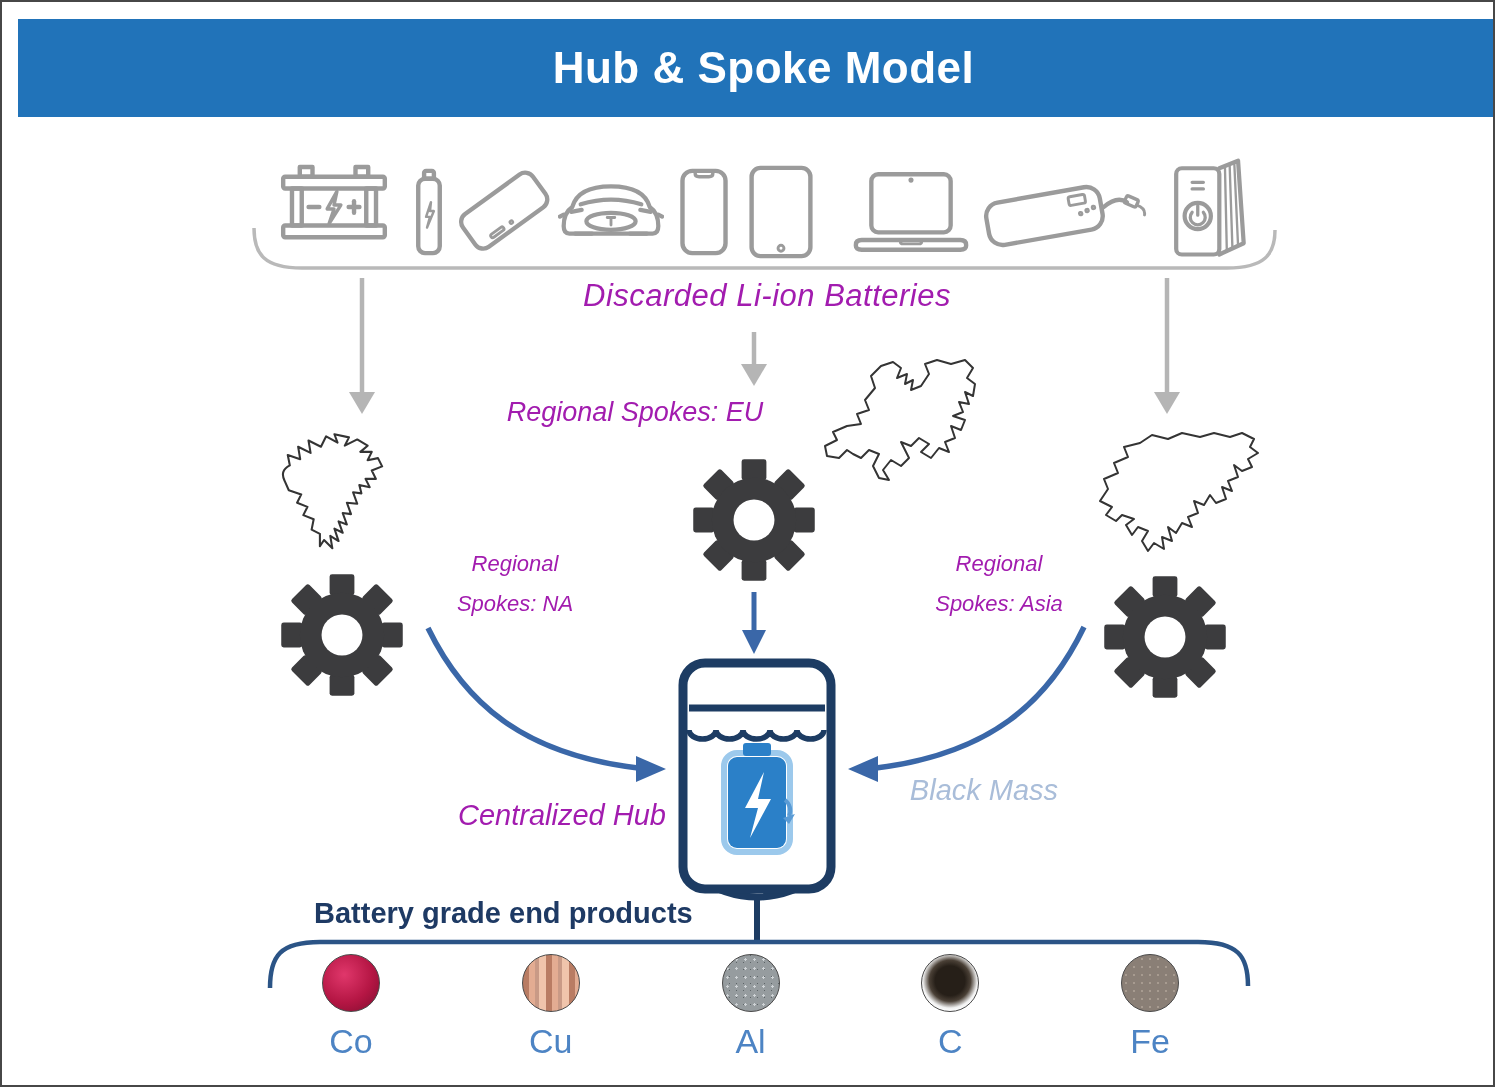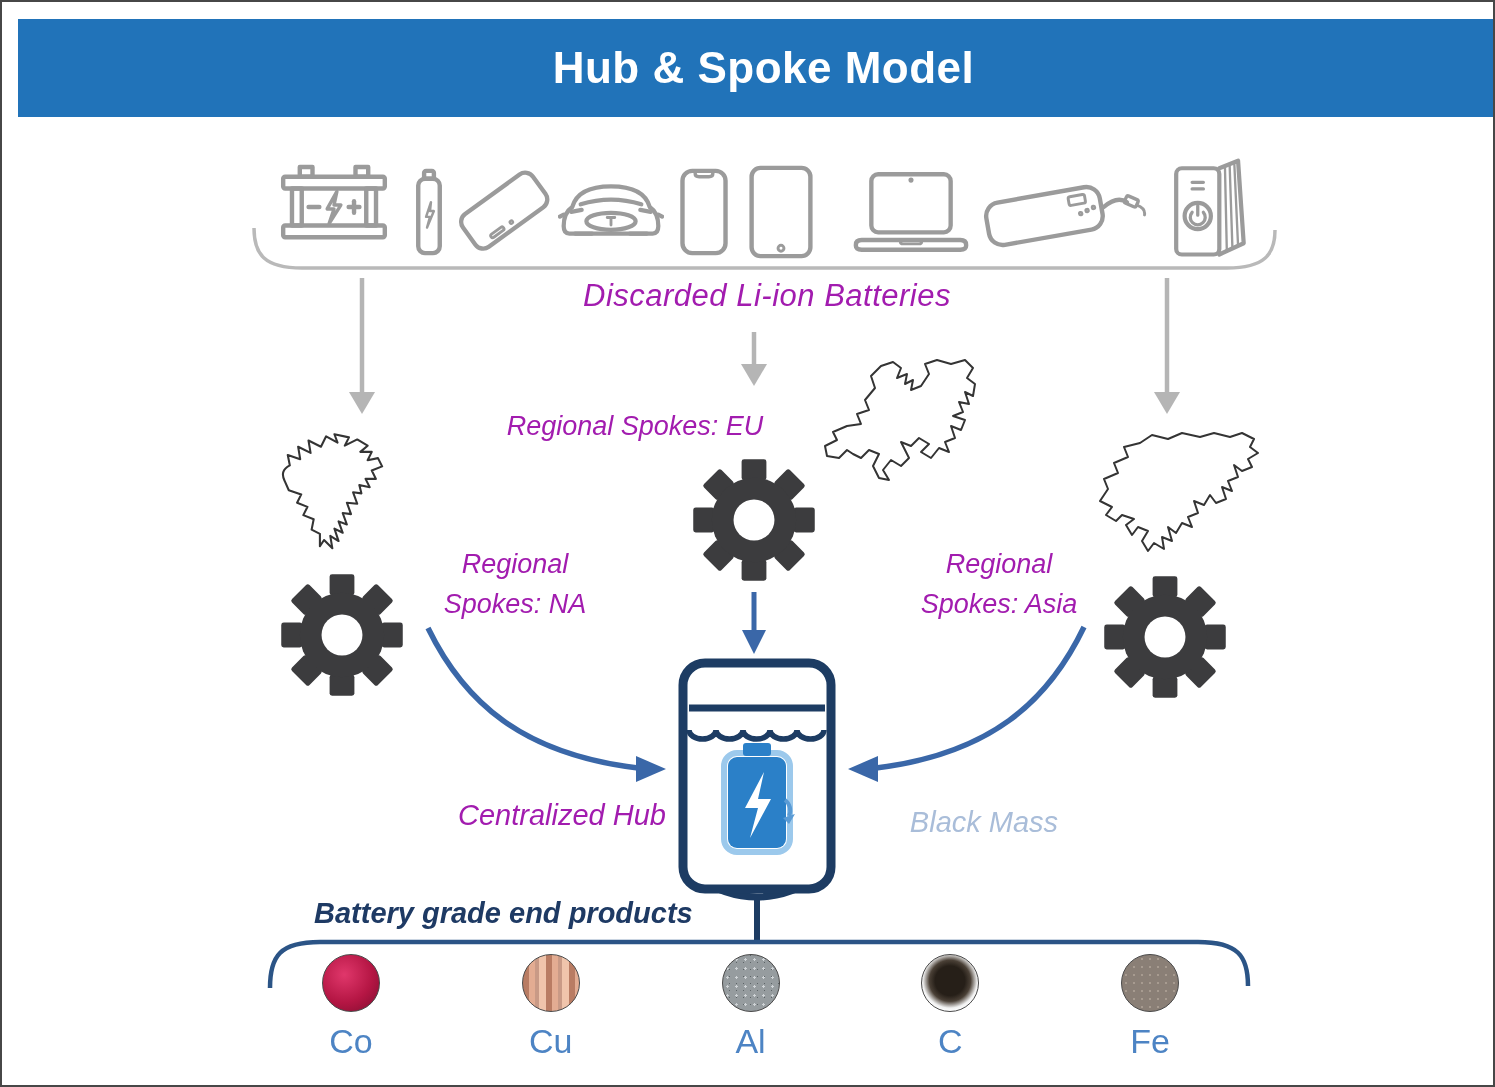--- a/index.html
+++ b/index.html
@@ -2,24 +2,24 @@
 <html><head>
 <meta charset="utf-8">
 <style>
   html,body{margin:0;padding:0;background:#e9e9e9;font-family:"Liberation Sans",sans-serif;}
   .page{position:relative;width:1495px;height:1087px;background:#ffffff;border:2px solid #474747;box-sizing:border-box;overflow:hidden;}
   .header{position:absolute;left:16px;top:0;width:100%;height:98px;background:#2173b9;display:flex;align-items:center;justify-content:center;margin-top:17px;}
   .header h1{margin:0;color:#ffffff;font-size:44px;font-weight:bold;letter-spacing:.5px;}
   .abs{position:absolute;}
   .lbl{position:absolute;transform:translateX(-50%);white-space:nowrap;font-style:italic;color:#a21caf;}
   .caption{font-size:31px;letter-spacing:.5px;}
-  .spoke-lbl{font-size:27px;line-height:40px;text-align:center;}
+  .spoke-lbl{font-size:22px;line-height:40px;text-align:center;}
   .hub-lbl{font-size:29px;text-align:center;}
-  .blackmass{font-size:29px;color:#a9bdd9;margin-top:32px;}
-  .prod-title{position:absolute;font-size:29px;font-weight:bold;font-style:italic;color:#1e3a64;white-space:nowrap;}
+  .blackmass{font-size:29px;color:#a9bdd9;}
+  .prod-title{position:absolute;font-size:29px;font-weight:bold;color:#1e3a64;white-space:nowrap;}
   .products-row{position:absolute;left:305px;top:952px;width:887px;display:flex;justify-content:space-between;}
   .product{width:88px;text-align:center;}
   .pcircle{width:58px;height:58px;border-radius:50%;margin:0 auto;border:1.5px solid #4a4a4a;box-sizing:border-box;}
   .plabel{display:block;margin-top:10px;font-size:34px;color:#4d84c4;}
   .c-co{background:radial-gradient(circle at 38% 35%,#e0376b,#b51644 55%,#7e0c2e);}
   .c-ni{background:radial-gradient(circle at 50% 46%,#5bcbd8 0 34%,#2fa6ba 50%,#eef7f8 64%,#ffffff 72%);}
   .c-li{background:radial-gradient(circle at 14% 76%,#c05054 0 11%,rgba(0,0,0,0) 15%),radial-gradient(circle at 45% 35%,#ffffff,#f0ece2 58%,#d9d4c8);}
   .c-mn{background:radial-gradient(circle at 50% 46%,#17130f 0 38%,#2a241d 50%,#f2f2f2 66%,#ffffff 74%);}
   .c-cu{background:repeating-linear-gradient(90deg,#b97c63 0 6px,#e3ac92 6px 12px,#c99a86 12px 16px,#f0c4ab 16px 23px);}
   .c-al{background-color:#969c9f;background-image:radial-gradient(#cfd3d6 16%,rgba(0,0,0,0) 17%),radial-gradient(#5d6467 16%,rgba(0,0,0,0) 17%);background-size:9px 9px,7px 7px;background-position:0 0,3px 4px;}
@@ -216,21 +216,21 @@
   <svg class="abs" style="left:690px;top:456px;" width="124" height="124" viewBox="-50 -50 100 100">
       <use href="#gear"></use>
     </svg>
   <svg class="abs" style="left:278px;top:571px;" width="124" height="124" viewBox="-50 -50 100 100">
       <use href="#gear"></use>
     </svg>
   <svg class="abs" style="left:1101px;top:573px;" width="124" height="124" viewBox="-50 -50 100 100">
       <use href="#gear"></use>
     </svg>
 
-  <div class="lbl spoke-lbl" style="left:633px;top:404px;font-size:27px;font-style:italic;">Regional Spokes: EU</div>
+  <div class="lbl spoke-lbl" style="left:633px;top:390px;font-size:27px;font-style:italic;">Regional Spokes: EU</div>
   <div class="lbl spoke-lbl" style="left:513px;top:542px;">
     <div>Regional</div>
     <div>Spokes: NA</div>
   </div>
   <div class="lbl spoke-lbl" style="left:997px;top:542px;">
     <div>Regional</div>
     <div>Spokes: Asia</div>
   </div>
 
   <div class="lbl hub-lbl" style="left:560px;top:797px;">Centralized Hub</div>

